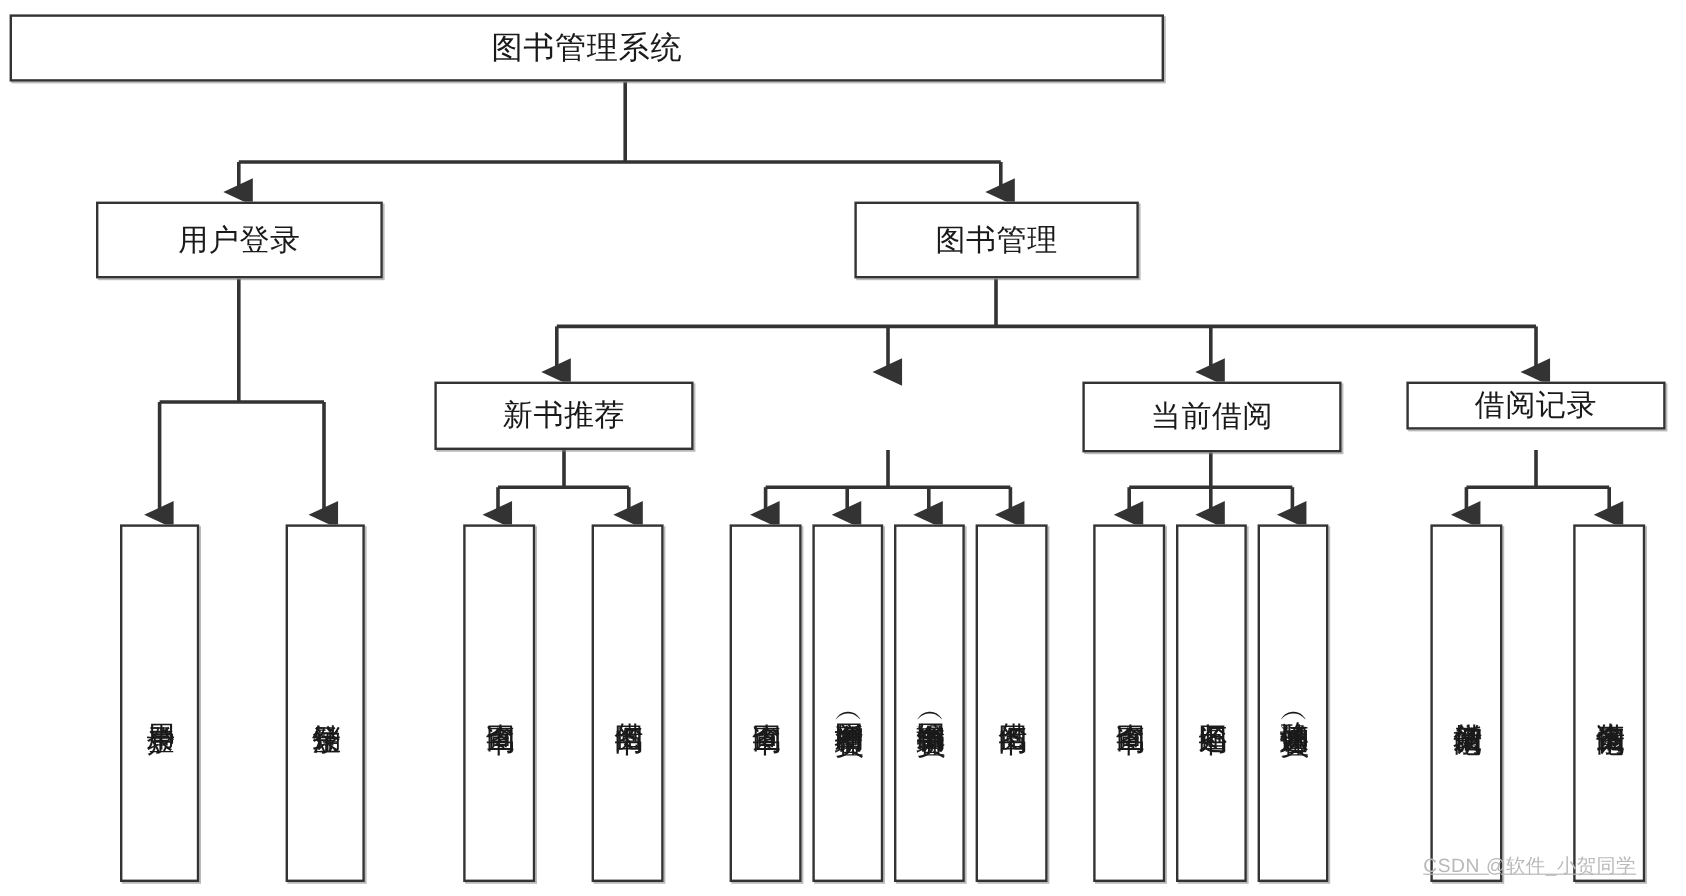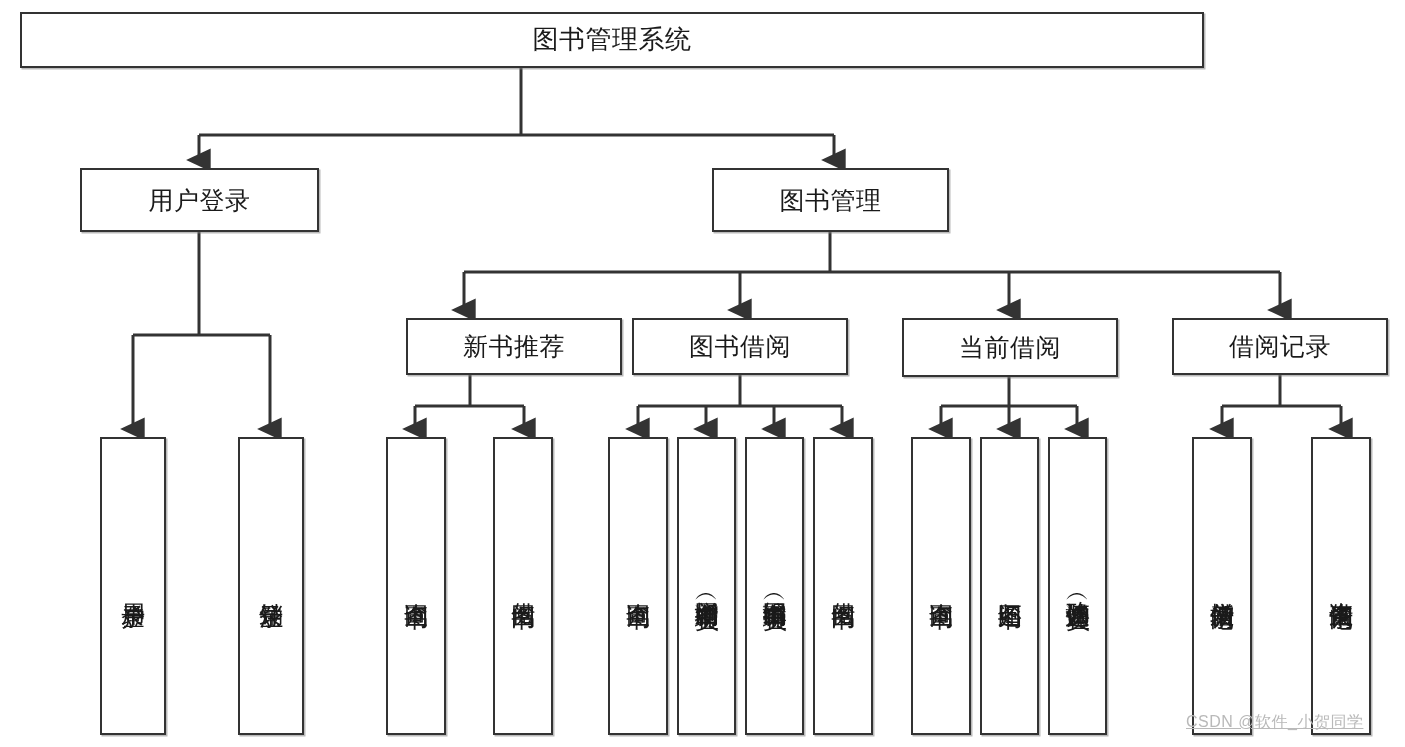--- a/index.html
+++ b/index.html
@@ -116,41 +116,38 @@
       <path d="M1009,406 L1009,429" marker-end="url(#arrow)"></path>
       <path d="M1077,406 L1077,429" marker-end="url(#arrow)"></path>
 
       <path d="M1280,375 L1280,406"></path>
       <path d="M1222,406 L1341,406"></path>
       <path d="M1222,406 L1222,429" marker-end="url(#arrow)"></path>
       <path d="M1341,406 L1341,429" marker-end="url(#arrow)"></path>
     </g>
   </svg>
 
-  <div class="node horiz root" style="left:20px; top:12px; width:1184px; height:56px;">
+  <div class="node horiz root" style="left:8px; top:12px; width:962px; height:56px;">
     <span>图书管理系统</span>
   </div>
 
   <div class="node horiz" style="left:80px; top:168px; width:239px; height:64px;">
     <span>用户登录</span>
   </div>
   <div class="node horiz" style="left:712px; top:168px; width:237px; height:64px;text-align:right;">
     <span>图书管理</span>
   </div>
 
-  <div class="node horiz" style="left:362px; top:318px; width:216px; height:57px;margin-left:44px;">
+  <div class="node horiz" style="left:362px; top:318px; width:216px; height:57px;">
     <span>新书推荐</span>
-  </div>
-  <div class="node horiz" style="left:632px; top:318px; width:216px; height:57px;">
-    <span>图书借阅</span>
   </div>
   <div class="node horiz" style="left:902px; top:318px; width:216px; height:59px;">
     <span>当前借阅</span>
   </div>
-  <div class="node horiz" style="left:1172px; top:318px; width:216px; height:57px;">
+  <div class="node horiz" style="left:1172px; top:318px; width:216px; height:40px;">
     <span>借阅记录</span>
   </div>
 
   <div class="node vert" style="left:100px; top:437px; width:66px; height:298px;">
     <span class="vlabel">用户登录</span>
   </div>
   <div class="node vert" style="left:238px; top:437px; width:66px; height:298px;">
     <span class="vlabel">注销登录</span>
   </div>
 

